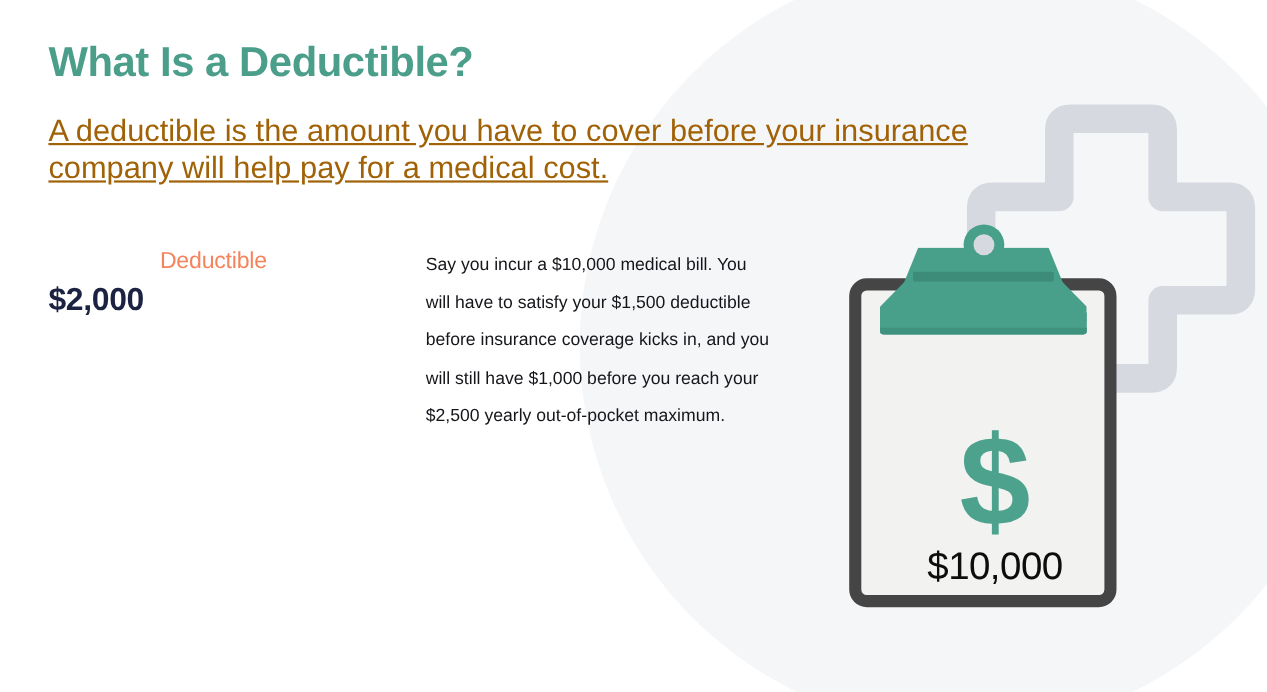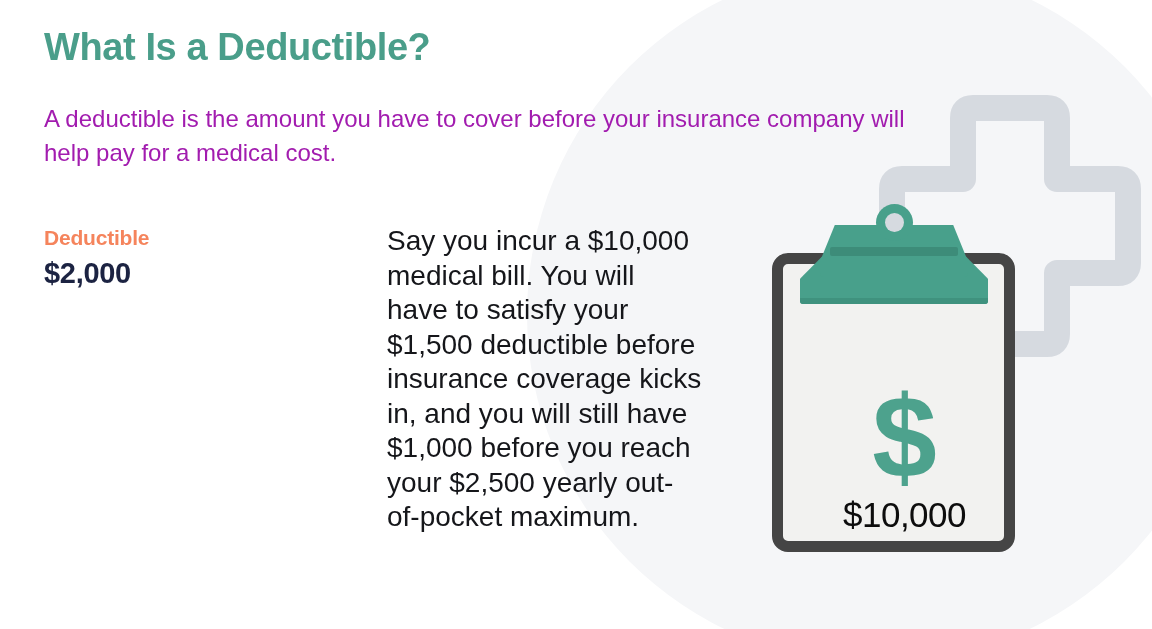--- a/index.html
+++ b/index.html
@@ -44,71 +44,73 @@
   
   .content {
     position: absolute;
     inset: 0;
     z-index: 3;
   }
 
   .title {
     position: absolute;
     left: 44px;
-    top: 26px;
+    top: 36px;
     font-size: 38px;
     font-weight: bold;
     color: #4a9e8a;
     letter-spacing: -0.4px;
     margin: 0;
   }
 
   .subtitle {
     position: absolute;
     left: 44px;
     top: 102px;
     width: 870px;
-    font-size: 24px;
+    font-size: 28px;
     line-height: 34px;
-    color: #a21caf;
-    margin: 0;
+    color: #a16207;
+    margin: 0;
+    text-decoration: underline;
   }
 
   
   .stats {
     position: absolute;
     left: 44px;
     top: 224px;
     width: 300px;
   }
   .stat-block { margin-bottom: 30px; }
   .stat-block:last-child { margin-bottom: 0; }
   .stat-label {
     font-size: 21px;
-    font-weight: bold;
+    font-weight: normal;
     color: #f5845c;
     line-height: 28px;
     letter-spacing: -0.2px;
+    text-align: center;
   }
   .stat-value {
     font-size: 29px;
     font-weight: bold;
     color: #1c2342;
     line-height: 38px;
     letter-spacing: -0.3px;
     margin-top: 2px;
   }
 
   
   .explanation {
     position: absolute;
     left: 387px;
     top: 224px;
     width: 315px;
-    font-size: 28px;
+    font-size: 16px;
     line-height: 34.5px;
     color: #15161a;
     margin: 0;
   }
 
   
   .clipboard {
     position: absolute;
     left: 772px;
     top: 204px;

